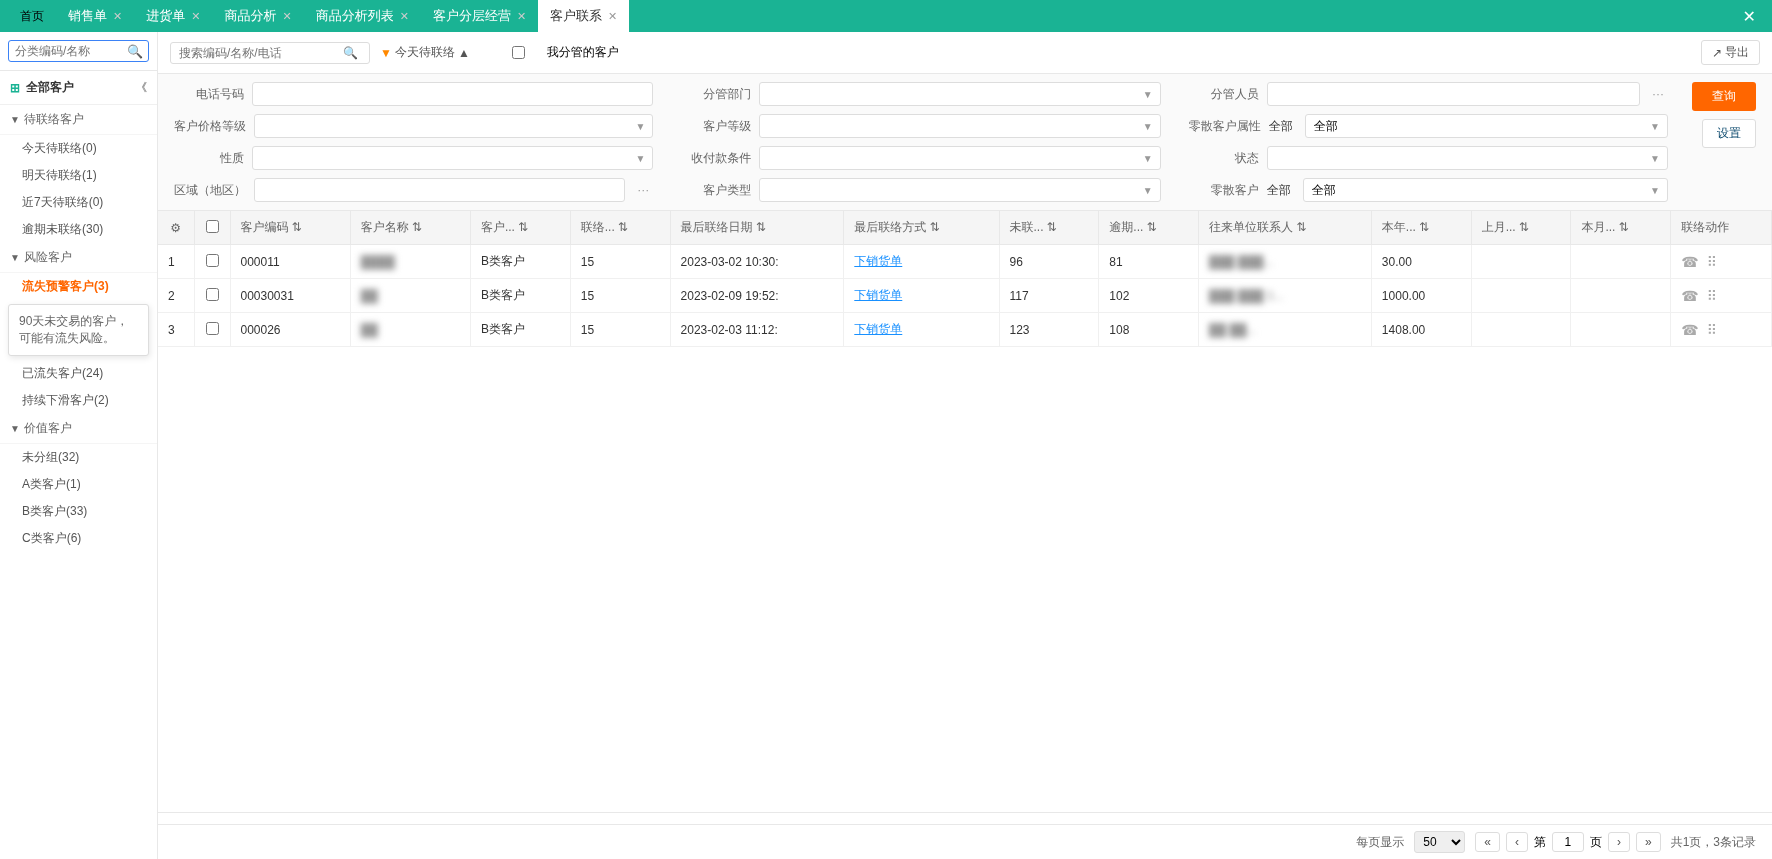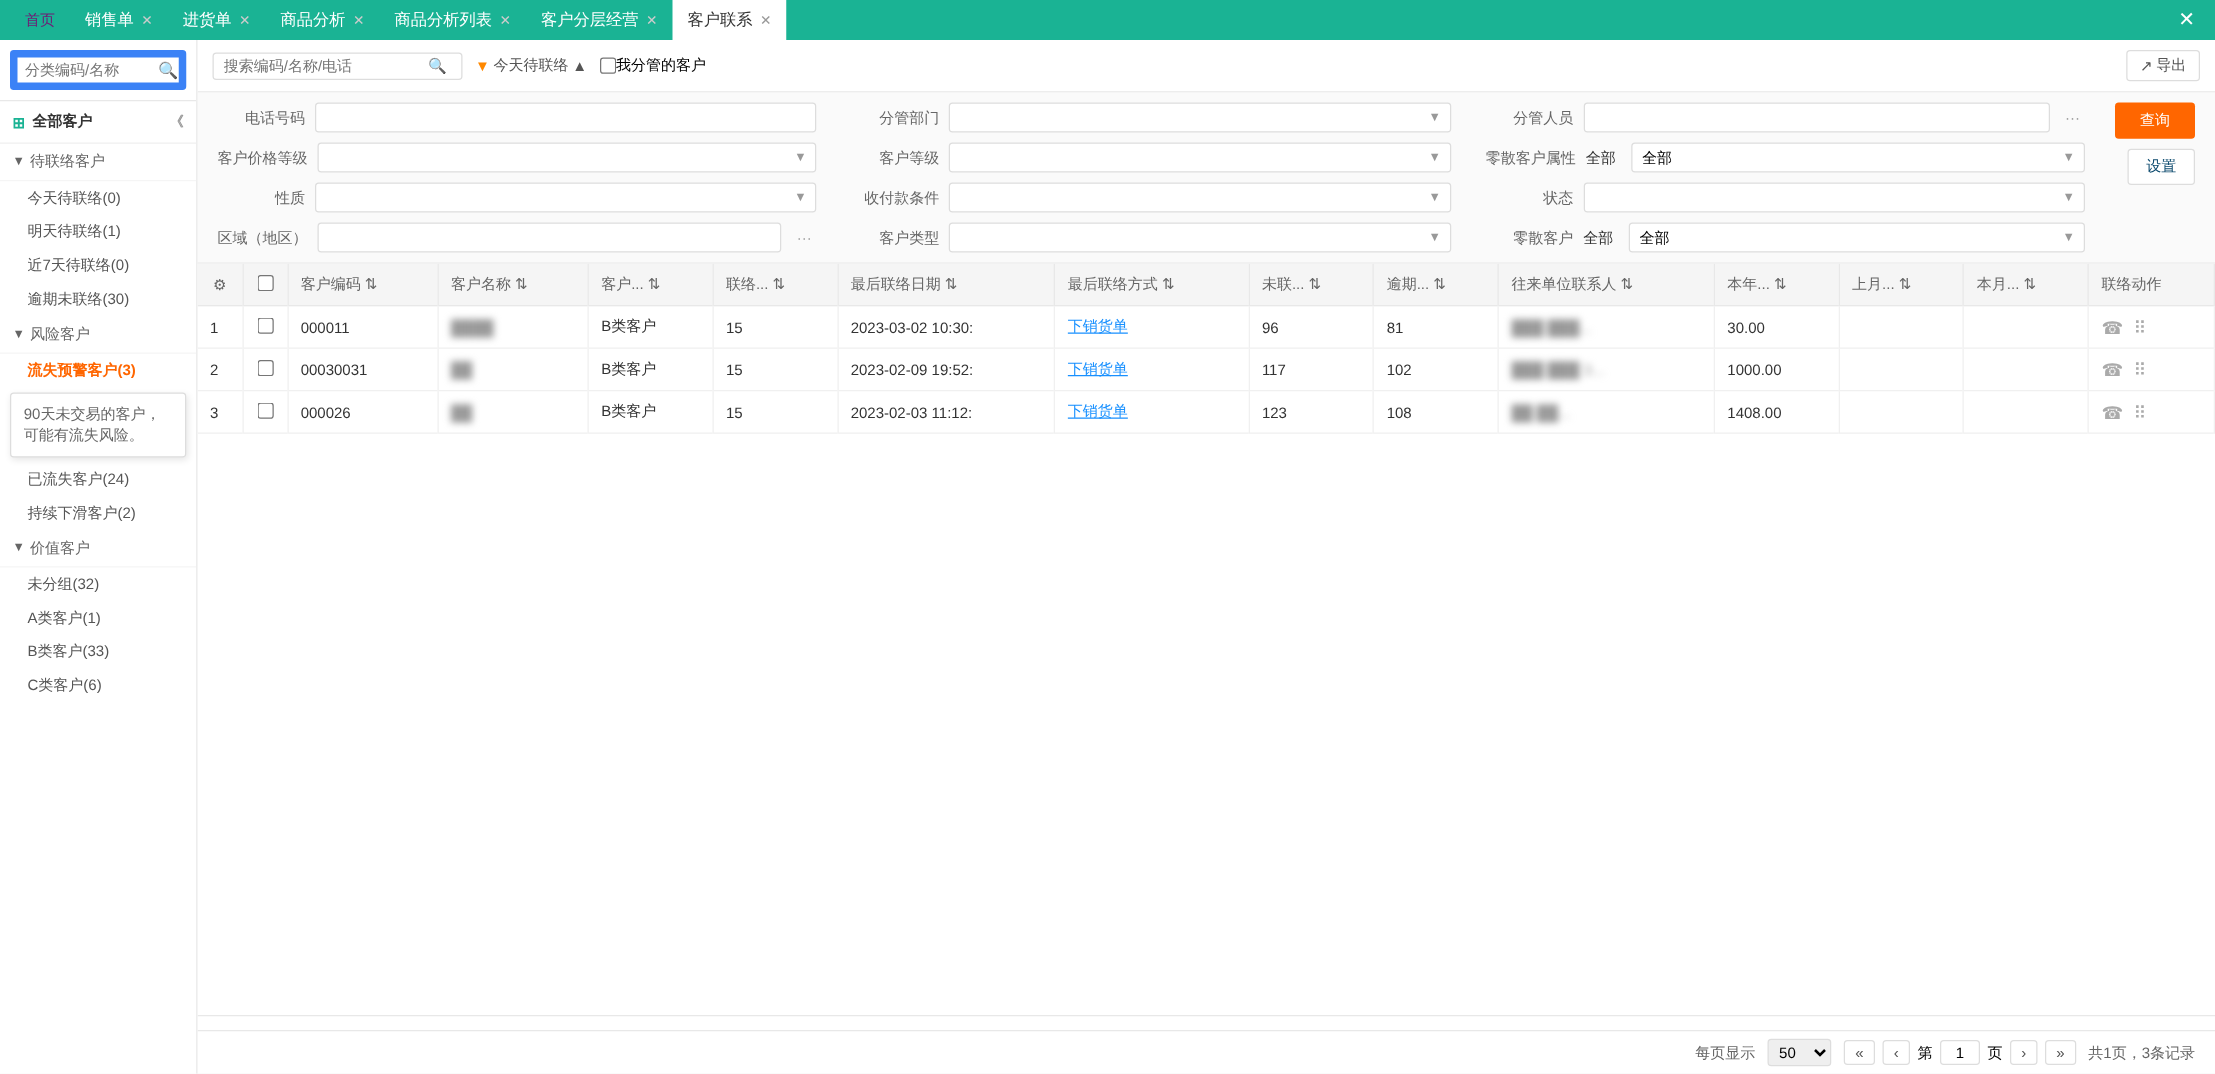--- a/index.html
+++ b/index.html
@@ -34,21 +34,21 @@
       cursor: pointer;
       color: #ccc;
     }
     .nav-tab.active .close-btn { color: #999; }
     .nav-home {
       padding: 0 12px;
       height: 32px;
       display: flex;
       align-items: center;
       cursor: pointer;
-      color: #701a75;
+      color: #000000;
       font-size: 13px;
     }
     .top-nav-right {
       margin-left: auto;
       color: white;
       font-size: 16px;
       cursor: pointer;
       padding: 0 8px;
     }
 
@@ -66,21 +66,21 @@
       overflow-y: auto;
       flex-shrink: 0;
     }
     .sidebar-search {
       padding: 8px;
       display: flex;
       align-items: center;
       border-bottom: 1px solid #e8e8e8;
     }
     .sidebar-search input {
-      border: 6px solid #3b82f6;
+      border: 1px solid #3b82f6;
       border-radius: 3px;
       padding: 3px 6px;
       width: 100%;
       outline: none;
       font-size: 12px;
     }
     .sidebar-search .search-icon {
       margin-left: -22px;
       color: #aaa;
       font-size: 13px;
@@ -177,22 +177,23 @@
     .more-filter-btn {
       display: flex;
       align-items: center;
       cursor: pointer;
       color: #555;
       gap: 3px;
     }
     .more-filter-btn .filter-icon { color: #ff8800; }
     .my-customer-check {
       display: flex;
-      gap: 0;
-      cursor: pointer;
+      gap: 22px;
+      cursor: pointer;
+      margin-left: 32px;
     }
     .export-btn {
       margin-left: auto;
       display: flex;
       align-items: center;
       gap: 3px;
       cursor: pointer;
       color: #555;
       border: 1px solid #ddd;
       padding: 3px 10px;

